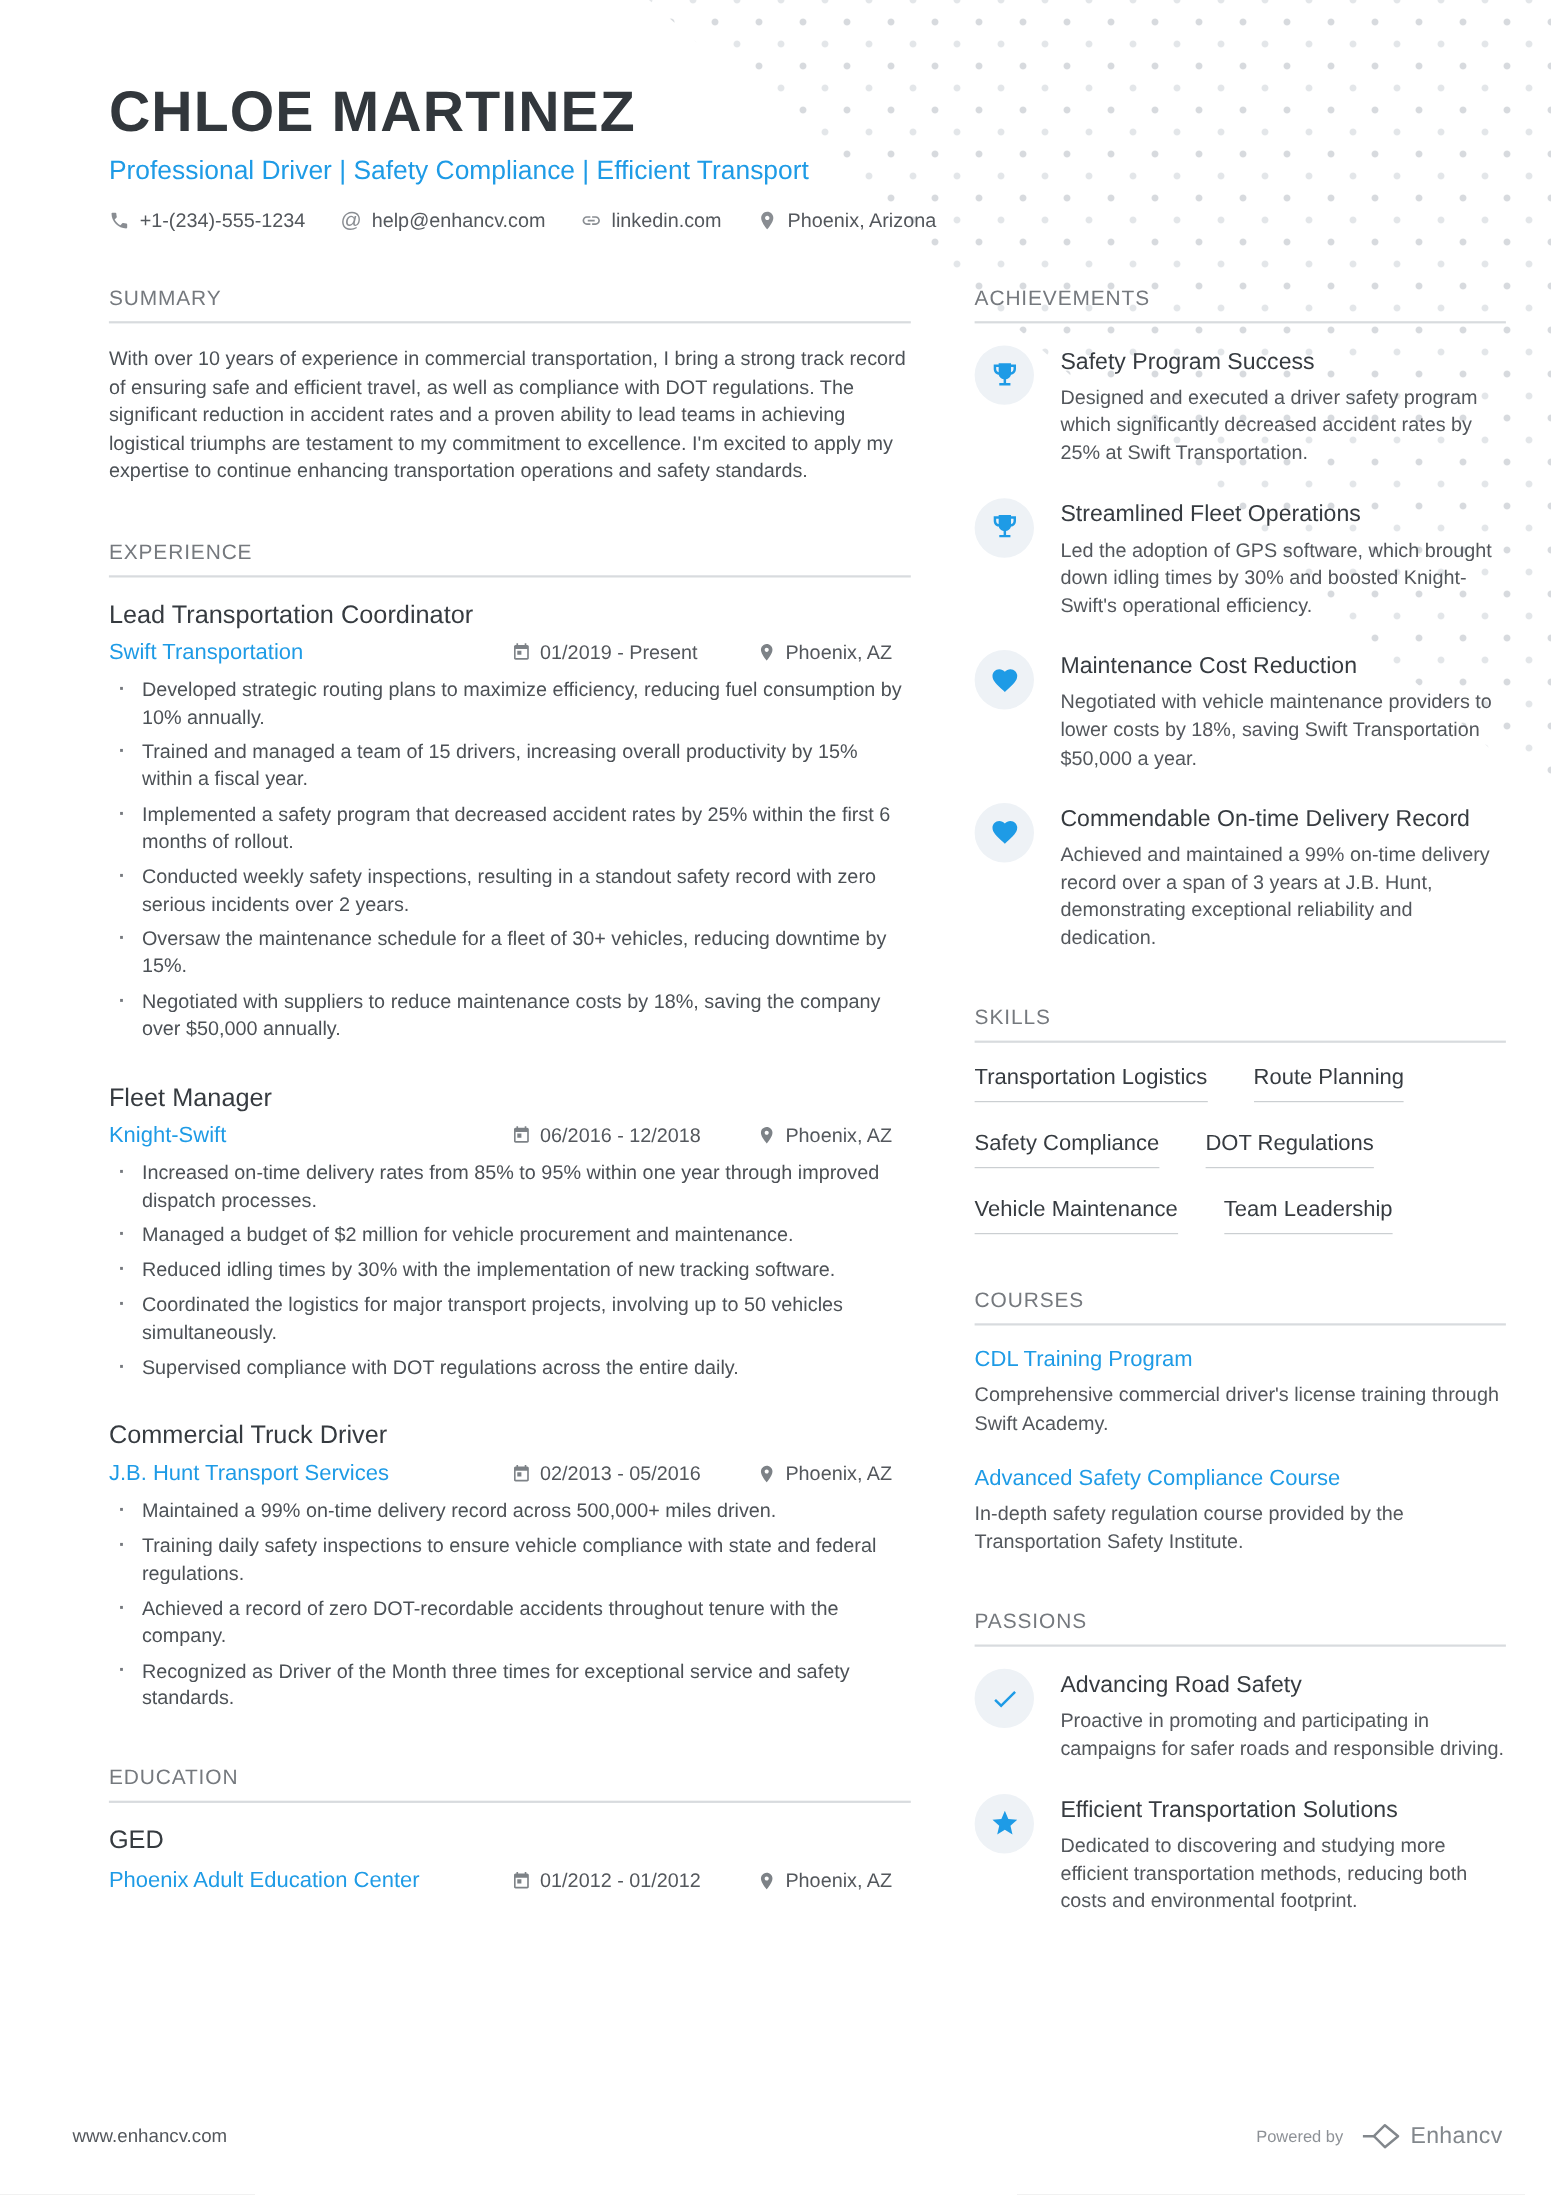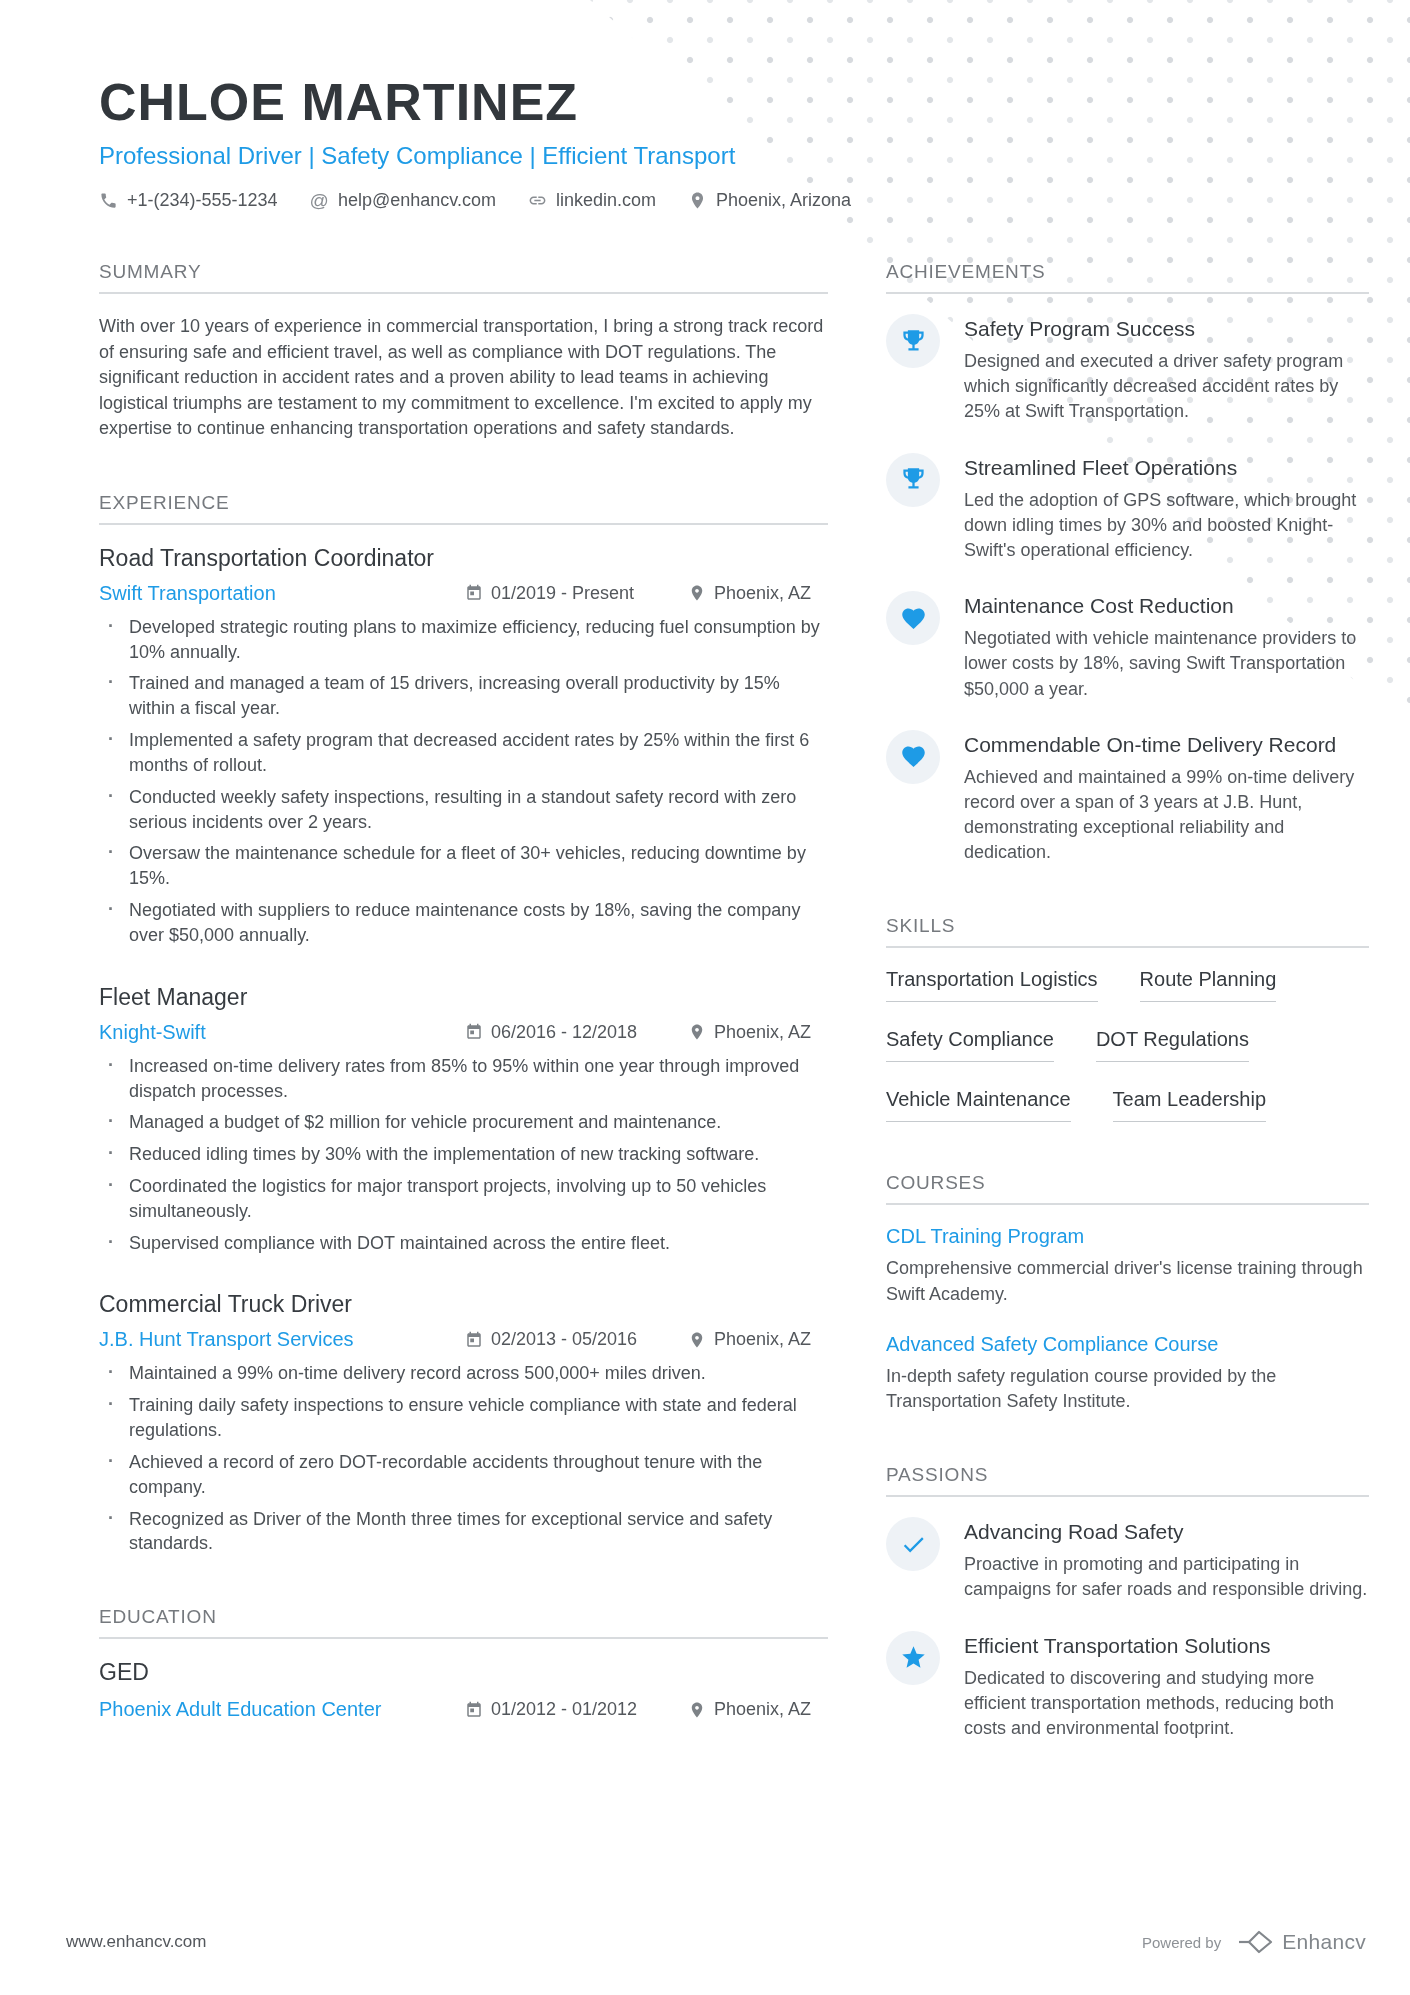--- a/index.html
+++ b/index.html
@@ -116,21 +116,21 @@
 
       <div class="section">
         <h2 class="section-heading">SUMMARY</h2>
         <p class="summary-text">With over 10 years of experience in commercial transportation, I bring a strong track record of ensuring safe and efficient travel, as well as compliance with DOT regulations. The significant reduction in accident rates and a proven ability to lead teams in achieving logistical triumphs are testament to my commitment to excellence. I'm excited to apply my expertise to continue enhancing transportation operations and safety standards.</p>
       </div>
 
       <div class="section">
         <h2 class="section-heading">EXPERIENCE</h2>
 
         <div class="job">
-          <h3 class="job-title">Road Transportation Coordinator</h3>
+          <h3 class="job-title">Lead Transportation Coordinator</h3>
           <div class="entry-meta">
             <span class="company">Swift Transportation</span>
             <span class="meta date">
               <svg viewBox="0 0 24 24">
                   <path d="M19 3h-1V1h-2v2H8V1H6v2H5c-1.11 0-1.99.9-1.99 2L3 19c0 1.1.89 2 2 2h14c1.1 0 2-.9 2-2V5c0-1.1-.9-2-2-2zm0 16H5V8h14v11zM7 10h5v5H7z"></path>
                 </svg>
               <span>01/2019 - Present</span>
             </span>
             <span class="meta loc">
               <svg viewBox="0 0 24 24">
@@ -164,21 +164,21 @@
                   <path d="M12 2C8.13 2 5 5.13 5 9c0 5.25 7 13 7 13s7-7.75 7-13c0-3.87-3.13-7-7-7zm0 9.5c-1.38 0-2.5-1.12-2.5-2.5s1.12-2.5 2.5-2.5 2.5 1.12 2.5 2.5-1.12 2.5-2.5 2.5z"></path>
                 </svg>
               <span>Phoenix, AZ</span>
             </span>
           </div>
           <ul class="bullets">
             <li>Increased on-time delivery rates from 85% to 95% within one year through improved dispatch processes.</li>
             <li>Managed a budget of $2 million for vehicle procurement and maintenance.</li>
             <li>Reduced idling times by 30% with the implementation of new tracking software.</li>
             <li>Coordinated the logistics for major transport projects, involving up to 50 vehicles simultaneously.</li>
-            <li>Supervised compliance with DOT maintained across the entire fleet.</li>
+            <li>Supervised compliance with DOT regulations across the entire daily.</li>
           </ul>
         </div>
 
         <div class="job">
           <h3 class="job-title">Commercial Truck Driver</h3>
           <div class="entry-meta">
             <span class="company">J.B. Hunt Transport Services</span>
             <span class="meta date">
               <svg viewBox="0 0 24 24">
                   <path d="M19 3h-1V1h-2v2H8V1H6v2H5c-1.11 0-1.99.9-1.99 2L3 19c0 1.1.89 2 2 2h14c1.1 0 2-.9 2-2V5c0-1.1-.9-2-2-2zm0 16H5V8h14v11zM7 10h5v5H7z"></path>

